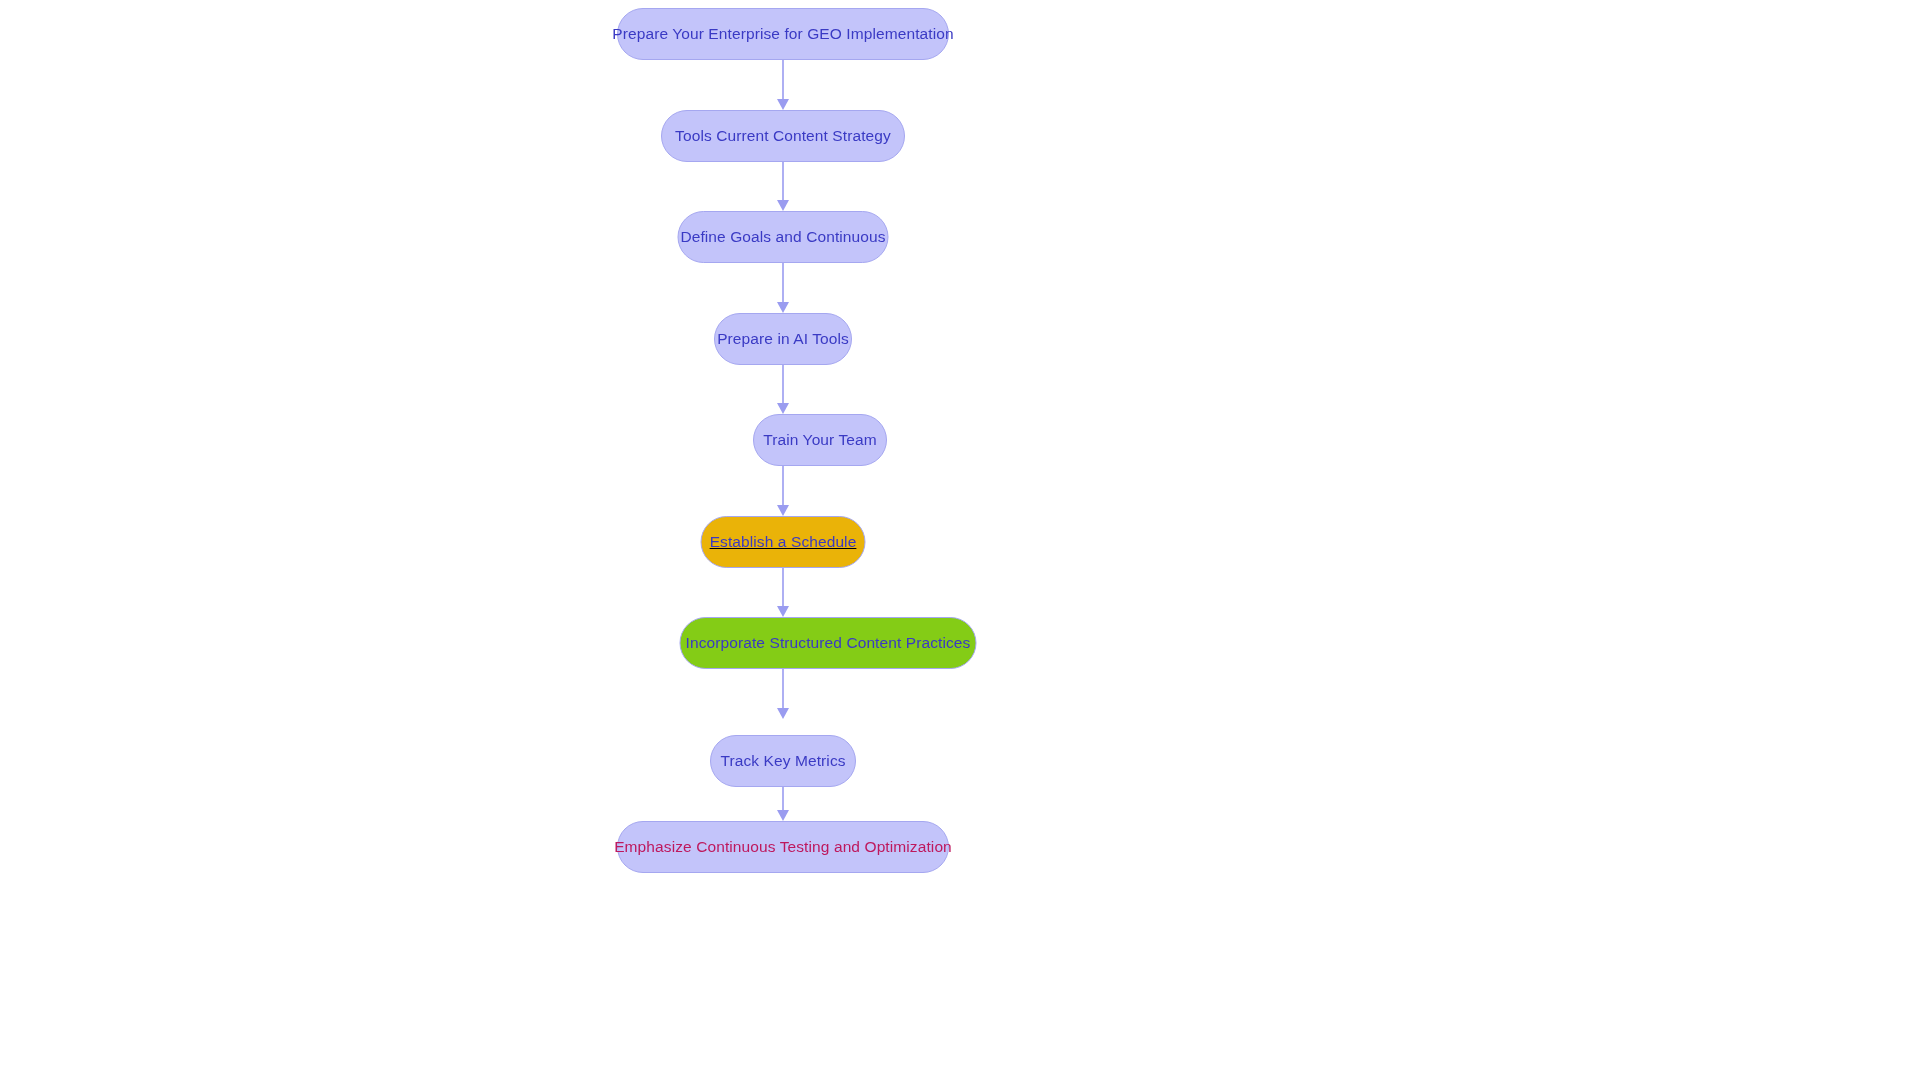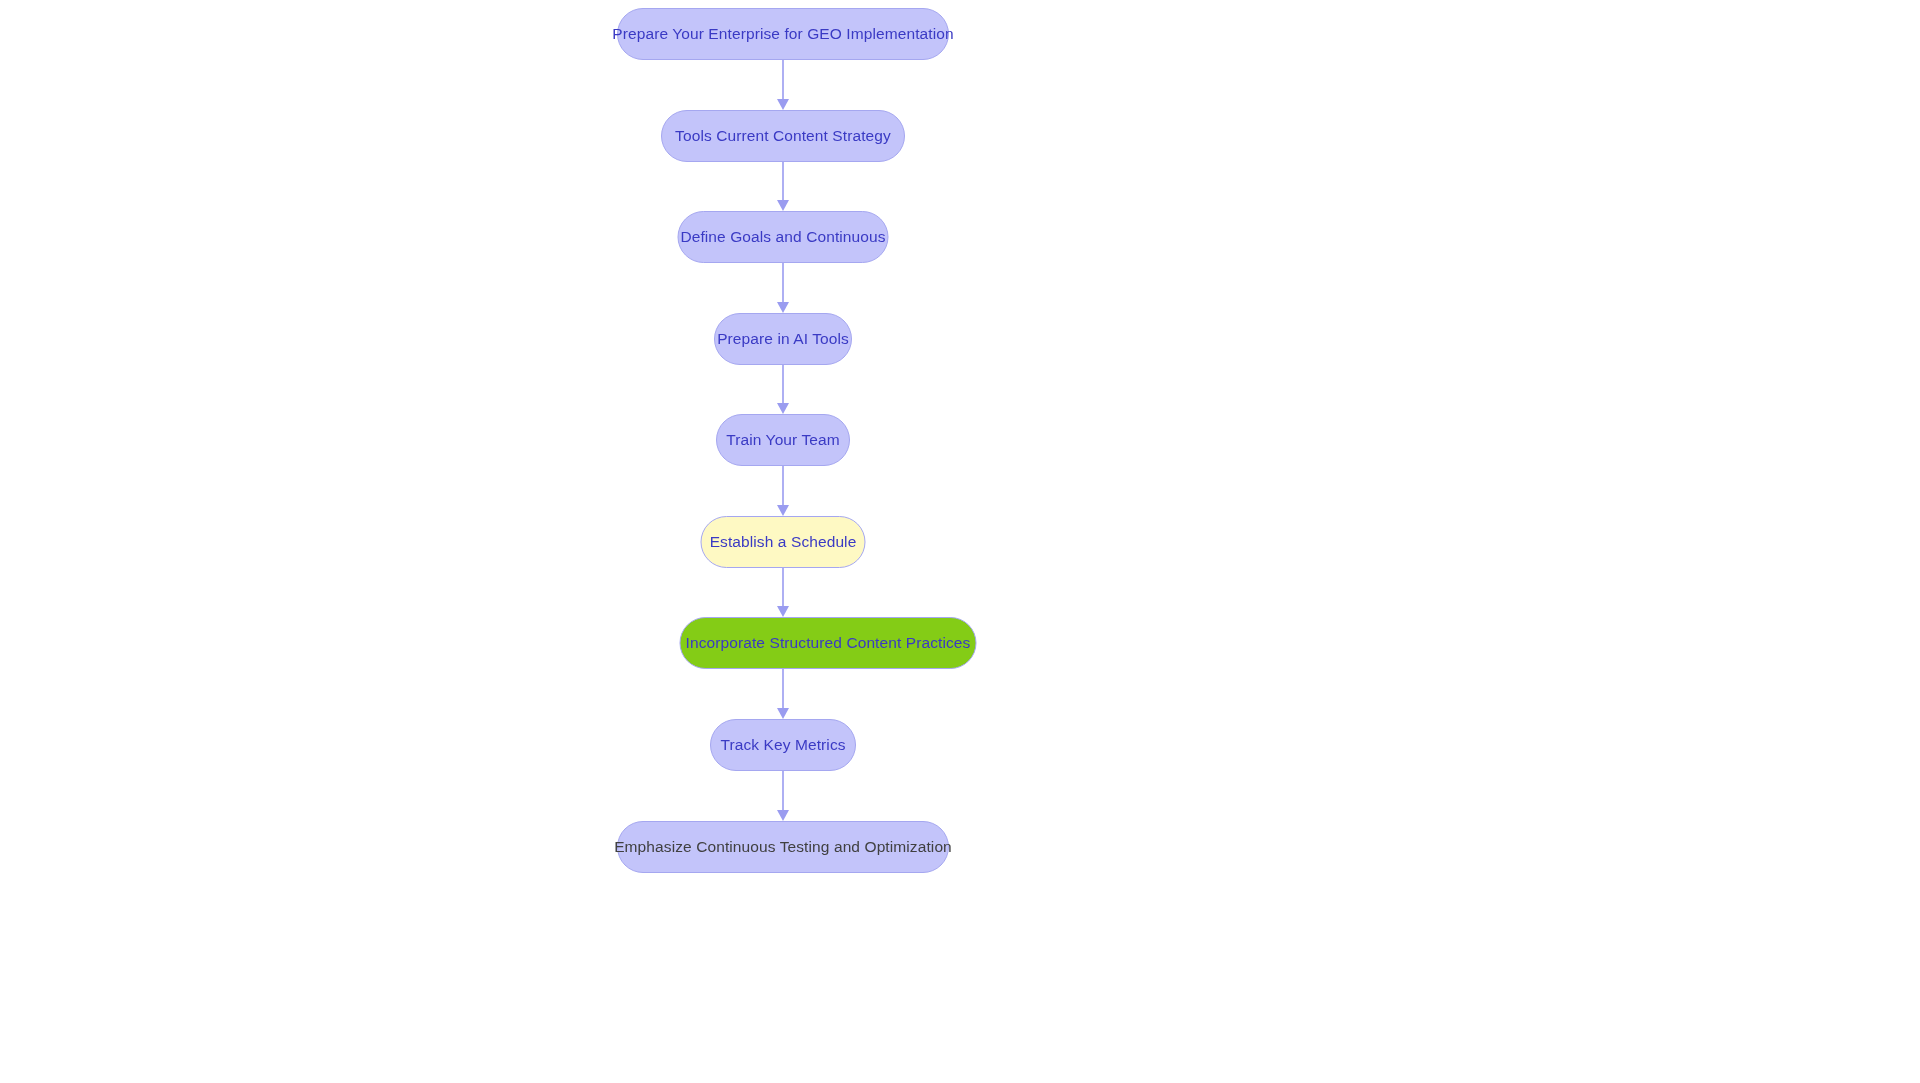--- a/index.html
+++ b/index.html
@@ -104,30 +104,30 @@
       </div>
       <div class="flow-node" style="left: 783px; top: 136px; width: 244px; background: rgb(195, 196, 250); border-color: rgb(165, 167, 240);">
         <span class="flow-node-label" style="color: rgb(58, 58, 196);">Tools Current Content Strategy</span>
       </div>
       <div class="flow-node" style="left: 783px; top: 237px; width: 211px; background: rgb(195, 196, 250); border-color: rgb(165, 167, 240);">
         <span class="flow-node-label" style="color: rgb(58, 58, 196);">Define Goals and Continuous</span>
       </div>
       <div class="flow-node" style="left: 783px; top: 339px; width: 138px; background: rgb(195, 196, 250); border-color: rgb(165, 167, 240);">
         <span class="flow-node-label" style="color: rgb(58, 58, 196);">Prepare in AI Tools</span>
       </div>
-      <div class="flow-node" style="left: 783px; top: 440px; width: 134px; background: rgb(195, 196, 250); border-color: rgb(165, 167, 240);">
+      <div class="flow-node" style="left: 820px; top: 440px; width: 134px; background: rgb(195, 196, 250); border-color: rgb(165, 167, 240);">
         <span class="flow-node-label" style="color: rgb(58, 58, 196);">Train Your Team</span>
       </div>
-      <div class="flow-node" style="left: 783px; top: 542px; width: 165px; background: #fef9c3; border-color: rgb(165, 167, 240);">
+      <div class="flow-node" style="left: 783px; top: 542px; width: 165px; background: #eab308; border-color: rgb(165, 167, 240); text-decoration: underline;">
         <span class="flow-node-label" style="color: rgb(58, 58, 196);">Establish a Schedule</span>
       </div>
       <div class="flow-node" style="left: 828px; top: 643px; width: 297px; background: #84cc16; border-color: rgb(165, 167, 240);">
         <span class="flow-node-label" style="color: rgb(58, 58, 196);">Incorporate Structured Content Practices</span>
       </div>
-      <div class="flow-node" style="left: 783px; top: 745px; width: 146px; background: rgb(195, 196, 250); border-color: rgb(165, 167, 240);">
+      <div class="flow-node" style="left: 783px; top: 761px; width: 146px; background: rgb(195, 196, 250); border-color: rgb(165, 167, 240);">
         <span class="flow-node-label" style="color: rgb(58, 58, 196);">Track Key Metrics</span>
       </div>
       <div class="flow-node" style="left: 783px; top: 847px; width: 332px; background: rgb(195, 196, 250); border-color: rgb(165, 167, 240);">
-        <span class="flow-node-label" style="color: #404040;">Emphasize Continuous Testing and Optimization</span>
+        <span class="flow-node-label" style="color: #be185d;">Emphasize Continuous Testing and Optimization</span>
       </div>
     </div>
 
 </div>
 
 </body></html>

